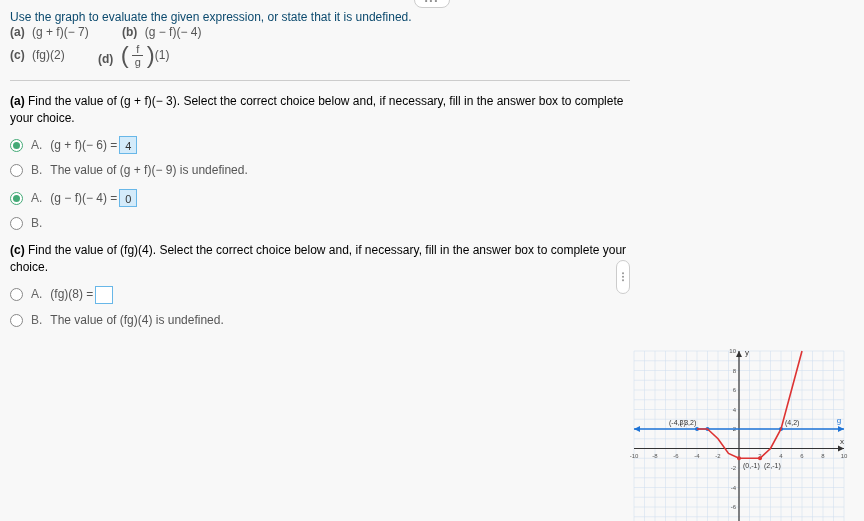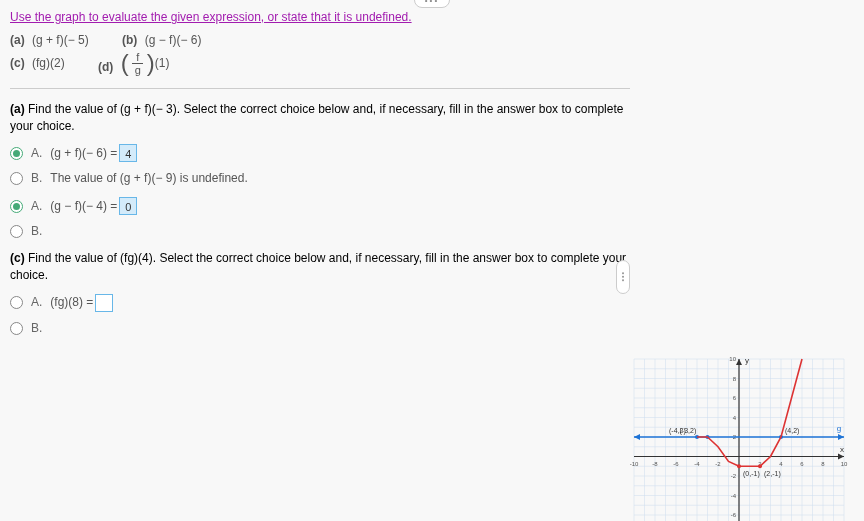--- a/index.html
+++ b/index.html
@@ -15,21 +15,21 @@
     }
     .content-area {
       float: left;
       width: 620px;
     }
     .graph-area {
       float: right;
       width: 230px;
       margin-top: 5px;
     }
-    .intro { margin-bottom: 8px; color: #a21caf; text-decoration: underline; }
+    .intro { color: #0c4a6e; }
     .parts-row { margin-bottom: 4px; }
     .part-item { display: inline-block; margin-right: 30px; vertical-align: middle; }
     .part-label { font-weight: bold; display: inline-block; margin-right: 4px; }
     .fraction-wrap { display: inline-flex; align-items: center; }
     .paren { font-size: 24px; line-height: 1; }
     .fraction { display: inline-flex; flex-direction: column; align-items: center; font-size: 11px; margin: 0 2px; }
     .fraction .num { border-bottom: 1px solid #555; padding: 0 4px; }
     .fraction .den { padding: 0 4px; }
     hr.divider { border: none; border-top: 1px solid #ccc; margin: 12px 0; position: relative; }
     .divider-handle {
@@ -69,25 +69,25 @@
   </style>
 </head>
 <body>
 
 <div class="content-area">
   <p class="intro">Use the graph to evaluate the given expression, or state that it is undefined.</p>
 
   <div class="parts-row">
     <span class="part-item">
       <span class="part-label">(a)</span>
-      <span>(g + f)(− 5)</span>
+      <span>(g + f)(− 7)</span>
     </span>
     <span class="part-item">
       <span class="part-label">(b)</span>
-      <span>(g − f)(− 6)</span>
+      <span>(g − f)(− 4)</span>
     </span>
   </div>
   <div class="parts-row">
     <span class="part-item">
       <span class="part-label">(c)</span>
       <span>(fg)(2)</span>
     </span>
     <span class="part-item">
       <span class="part-label">(d)</span>
       <span class="fraction-wrap">
@@ -148,20 +148,21 @@
     <div class="choices">
       <div class="choice-row">
         <span class="radio"></span>
         <span class="choice-letter">A.</span>
         <span>(fg)(8) =</span>
         <span class="answer-box empty"></span>
       </div>
       <div class="choice-row">
         <span class="radio"></span>
         <span class="choice-letter">B.</span>
+        <span>The value of (fg)(4) is undefined.</span>
       </div>
     </div>
   </div>
 </div>
 
 <div class="side-handle">•••</div>
 
 <div class="graph-area">
   <svg id="chart-svg" width="230" height="215">
       <line x1="10" y1="205" x2="10" y2="10" stroke="#cde" stroke-width="0.5"></line>

